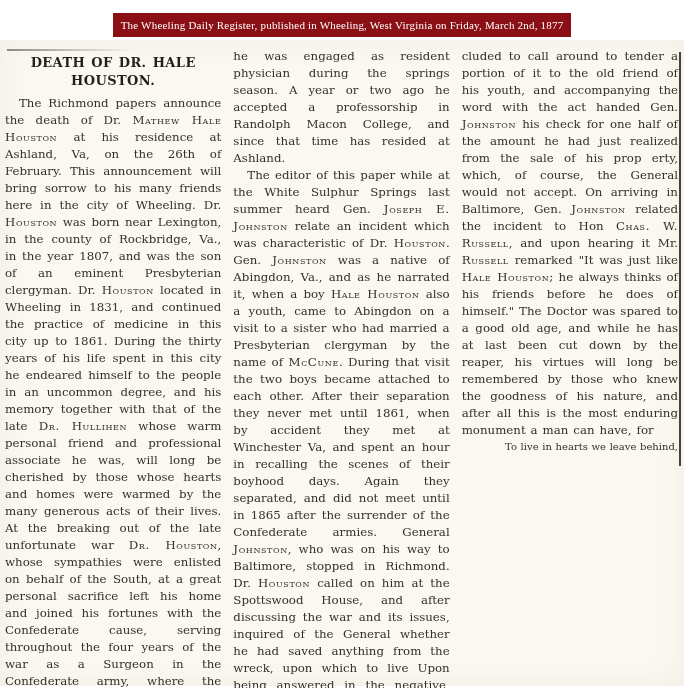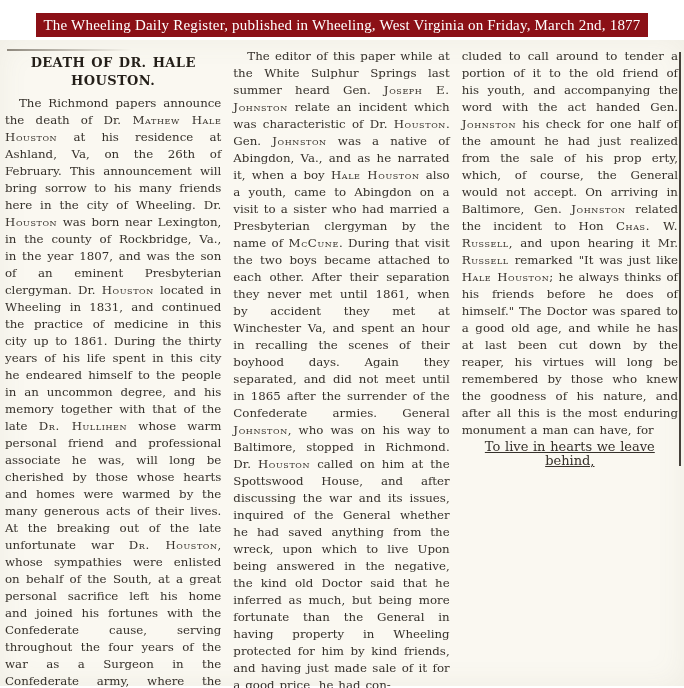--- a/index.html
+++ b/index.html
@@ -8,21 +8,21 @@
     background:#ffffff;
     font-family:"DejaVu Serif","Liberation Serif",serif;
   }
   .banner-row{
     padding-top:13px;text-align:center;background:#ffffff;
   }
   .banner{
     display:inline-block;
     background:#8b1016;color:#ffffff;
     font-family:"Liberation Serif","DejaVu Serif",serif;
-    font-size:15px;line-height:24px;letter-spacing:0.2px;
+    font-size:11px;line-height:24px;letter-spacing:0.2px;
     padding:0 8px;
   }
   .paper{
     position:relative;
     margin-top:3px;
     background:#faf8f1;
     height:646px;
     box-shadow:inset 0 0 30px rgba(120,110,90,0.08);
   }
   .columns{
@@ -49,26 +49,25 @@
     letter-spacing:0.4px;
     text-align:center;
     color:#241f19;
     line-height:18px;
     margin:0 0 5px 0;
   }
   .col p{margin:0;}
   .col p.indent{text-indent:14px;}
   .sc{font-variant:small-caps;letter-spacing:0.6px;}
   .verse{
-    font-size:13px;
+    font-size:10px;
     line-height:14px;
     margin-top:1px;
-    text-align:center;
+    text-align:right;
     word-spacing:0.5px;
-    text-decoration:underline;
   }
   .verse .v2{margin-left:9px;}
   .right-rule{
     position:absolute;
     top:12px;right:3px;
     width:2px;height:414px;
     background:#45403a;
   }
 </style>
 </head>
@@ -81,20 +80,21 @@
   </div>
 
   <div class="paper" style="background: rgb(250, 248, 241);">
     <div class="columns" id="columns">
         <div class="col" style="color: rgb(53, 48, 42);">
           <div class="headline-rule"></div>
           <div class="headline">DEATH OF DR. HALE HOUSTON.</div>
           <p class="indent"><span>The Richmond papers announce the death of Dr. </span><span class="sc">Mathew Hale Houston</span><span> at his residence at Ashland, Va, on the 26th of February. This announcement will bring sorrow to his many friends here in the city of Wheeling. Dr. </span><span class="sc">Houston</span><span> was born near Lexington, in the county of Rockbridge, Va., in the year 1807, and was the son of an eminent Presbyterian clergyman. Dr. </span><span class="sc">Houston</span><span> located in Wheeling in 1831, and continued the practice of medicine in this city up to 1861. During the thirty years of his life spent in this city he endeared himself to the people in an uncommon degree, and his memory together with that of the late </span><span class="sc">Dr. Hullihen</span><span> whose warm personal friend and professional associate he was, will long be cherished by those whose hearts and homes were warmed by the many generous acts of their lives. At the breaking out of the late unfortunate war </span><span class="sc">Dr. Houston</span><span>, whose sympathies were enlisted on behalf of the South, at a great personal sacrifice left his home and joined his fortunes with the Confederate cause, serving throughout the four years of the war as a Surgeon in the Confederate army, where the suffering soldiers of both sides had cause to remember the skill and kindness of the Doctor. After the war he located in Richmond and devoted himself to the practice of his profession, living in the city during the winter and spending the summers at the Hot and Warm Springs of Bath county, Virginia, where</span></p>
         </div>
         <div class="col" style="color: rgb(53, 48, 42);">
+          <p><span>he was engaged as resident physician during the springs season. A year or two ago he accepted a professorship in Randolph Macon College, and since that time has resided at Ashland.</span></p>
           <p class="indent"><span>The editor of this paper while at the White Sulphur Springs last summer heard Gen. </span><span class="sc">Joseph E. Johnston</span><span> relate an incident which was characteristic of Dr. </span><span class="sc">Houston</span><span>. Gen. </span><span class="sc">Johnston</span><span> was a native of Abingdon, Va., and as he narrated it, when a boy </span><span class="sc">Hale Houston</span><span> also a youth, came to Abingdon on a visit to a sister who had married a Presbyterian clergyman by the name of </span><span class="sc">McCune</span><span>. During that visit the two boys became attached to each other. After their separation they never met until 1861, when by accident they met at Winchester Va, and spent an hour in recalling the scenes of their boyhood days. Again they separated, and did not meet until in 1865 after the surrender of the Confederate armies. General </span><span class="sc">Johnston</span><span>, who was on his way to Baltimore, stopped in Richmond. Dr. </span><span class="sc">Houston</span><span> called on him at the Spottswood House, and after discussing the war and its issues, inquired of the General whether he had saved anything from the wreck, upon which to live  Upon being answered in the negative, the kind old Doctor said that he inferred as much, but being more fortunate than the General in having property in Wheeling protected for him by kind friends, and having just made sale of it for a good price, he had con-</span></p>
         </div>
         <div class="col" style="color: rgb(53, 48, 42);">
           <p><span>cluded to call around to tender a portion of it to the old friend of his youth, and accompanying the word with the act handed Gen. </span><span class="sc">Johnston</span><span> his check for one half of the amount he had just realized from the sale of his prop erty, which, of course, the General would not accept. On arriving in Baltimore, Gen. </span><span class="sc">Johnston</span><span> related the incident to Hon </span><span class="sc">Chas. W. Russell</span><span>, and upon hearing it Mr. </span><span class="sc">Russell</span><span> remarked "It was just like </span><span class="sc">Hale Houston</span><span>; he always thinks of his friends before he does of himself."  The Doctor was spared to a good old age, and while he has at last been cut down by the reaper, his virtues will long be remembered by those who knew the goodness of his nature, and after all this is the most enduring monument a man can have, for</span></p>
           <div class="verse">
             <div class="vline v1">To live in hearts we leave behind,</div>
           </div>
         </div>
       </div>
     <div class="right-rule" style="background: rgb(69, 64, 58);"></div>

